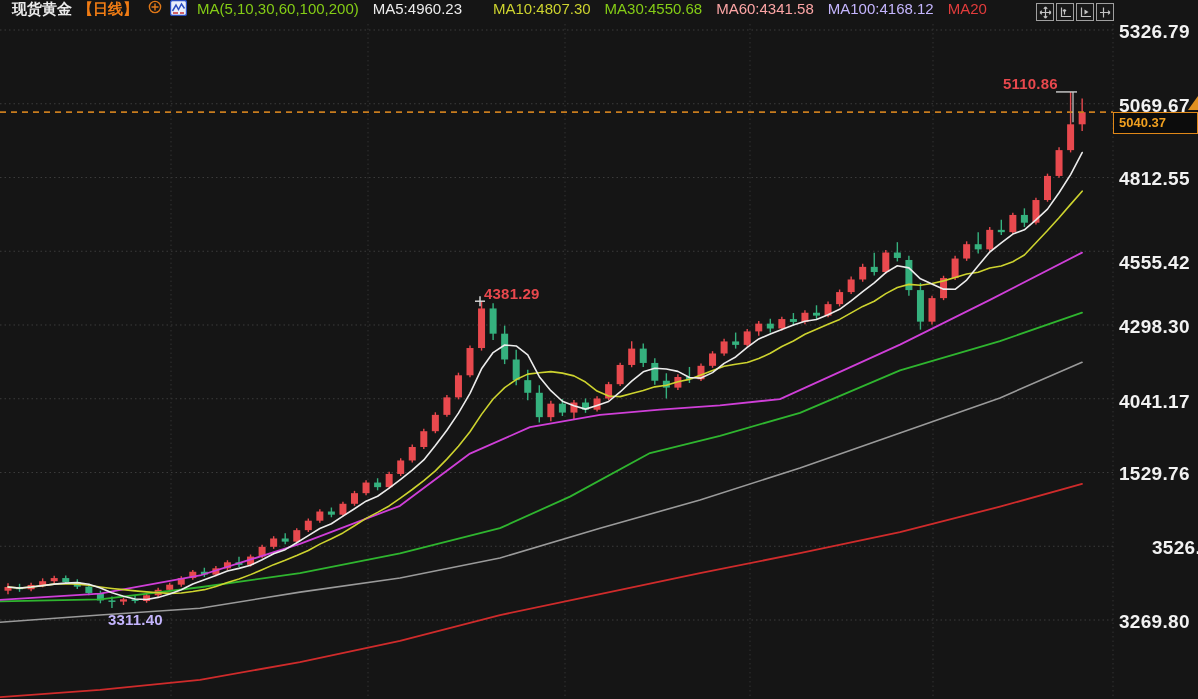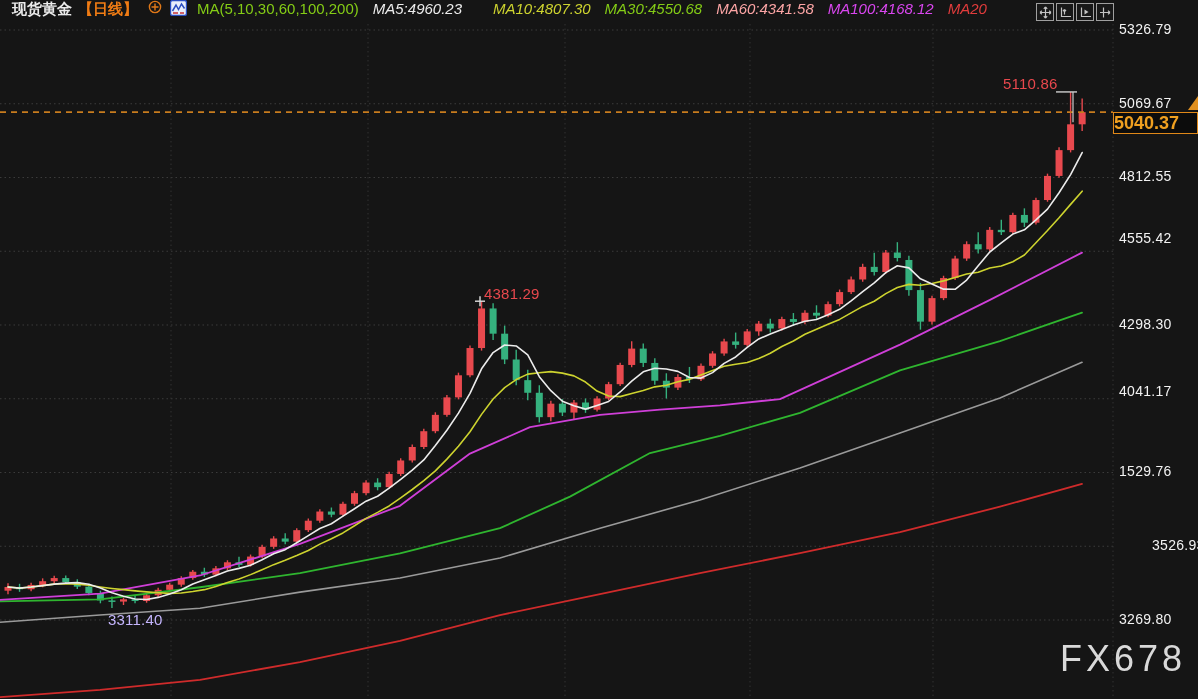--- a/index.html
+++ b/index.html
@@ -9,44 +9,44 @@
 
   
   .topbar { position:absolute; left:0; top:0; width:1198px; height:24px;
             display:flex; align-items:flex-start; gap:6px; padding-left:12px;
             font-size:15px; white-space:nowrap; z-index:5; }
   .sym { color:#eaeaea; font-weight:700; }
   .tf  { color:#f07c14; font-weight:700; }
   .target-ic { display:inline-flex; margin-left:4px; }
   .charttype-ic { display:inline-flex; margin-left:2px; margin-right:2px; }
   .ma-params { color:#84cc16; margin-left:2px; }
-  .legend { display:flex; gap:14px; margin-left:8px; font-weight:400;font-style:italic; }
+  .legend { display:flex; gap:14px; margin-left:8px; font-weight:400; }
   .legend span { font-size:15px; }
 
   .toolbar { position:absolute; right:84px; top:3px; display:flex; gap:2px; z-index:6; }
   .tool-btn { width:18px; height:18px; background:#181818; border:1px solid #9f9f9f;
               display:flex; align-items:center; justify-content:center; cursor:pointer; }
   .tool-btn svg { display:block; }
 
   
   #plot { position:absolute; left:0; top:0; z-index:1; }
 
   
   #y-axis { position:absolute; left:0; top:0; width:1198px; height:699px; z-index:2; pointer-events:none; }
-  .ytick { position:absolute; left:1119px; width:76px; color:#f2f2f2; font-size:14px;
-           font-weight:400; letter-spacing:0.3px; }
+  .ytick { position:absolute; left:1119px; width:76px; color:#f2f2f2; font-size:19px;
+           font-weight:700; letter-spacing:0.3px; }
 
   
   .price-tag { position:absolute; left:1113px; top:112px; width:85px; height:22px;
                border:1px solid #e08818; background:#0c0c0c; color:#f0a020;
-               font-size:18px; font-weight:700; line-height:20px; z-index:4; }
+               font-size:13px; font-weight:700; line-height:20px; padding-left:5px; z-index:4; }
 
   
   #annotations { position:absolute; left:0; top:0; width:1198px; height:699px; z-index:3; pointer-events:none; }
-  .anno { position:absolute; font-size:15px; font-weight:400; letter-spacing:0.2px; }
+  .anno { position:absolute; font-size:15px; font-weight:700; letter-spacing:0.2px; }
 
   
   .watermark { position:absolute; left:1060px; top:638px; font-size:36px; color:#d9d9d9;
                letter-spacing:4px; z-index:3; }
 </style>
 </head>
 <body>
 
 <div class="screen">
 
@@ -283,21 +283,21 @@
         <path d="M2.5 11 L6 5 L8.5 9.5 L11.5 4 L14.5 8.5" fill="none" stroke="#2a4ec0" stroke-width="1.5"></path>
         <path d="M3 13 H8 M10 13 H14" stroke="#cc3333" stroke-width="1.3"></path>
       </svg>
     </span>
     <span class="ma-params">MA(5,10,30,60,100,200)</span>
     <span class="legend" id="legend">
         <span style="color: rgb(236, 236, 236);">MA5:4960.23</span>
         <span style="color: rgb(205, 211, 47); margin-left: 17px;">MA10:4807.30</span>
         <span style="color: #84cc16;">MA30:4550.68</span>
         <span style="color: #fca5a5;">MA60:4341.58</span>
-        <span style="color: #d946ef;">MA100:4168.12</span>
+        <span style="color: #c4b5fd;">MA100:4168.12</span>
         <span style="color: rgb(226, 60, 60);">MA20</span>
       </span>
   </div>
 
   <div class="toolbar">
     <div class="tool-btn">
       <svg width="13" height="13" viewBox="0 0 13 13" fill="none" stroke="#c4c4c4" stroke-width="1.2">
         <path d="M6.5 1 V12 M1 6.5 H12"></path>
         <path d="M6.5 1 L4.8 2.8 M6.5 1 L8.2 2.8 M6.5 12 L4.8 10.2 M6.5 12 L8.2 10.2"></path>
         <path d="M1 6.5 L2.8 4.8 M1 6.5 L2.8 8.2 M12 6.5 L10.2 4.8 M12 6.5 L10.2 8.2"></path>
@@ -320,30 +320,29 @@
         <path d="M4.5 1.5 V11.5"></path>
         <path d="M1 6.5 H11 M11 6.5 L9 4.6 M11 6.5 L9 8.4"></path>
       </svg>
     </div>
   </div>
 
   <div id="y-axis">
       <div class="ytick" style="top: 21px;">5326.79</div>
       <div class="ytick" style="top: 94.7489px;">5069.67</div>
       <div class="ytick" style="top: 168.498px;">4812.55</div>
-      <div class="ytick" style="top: 230px;">4555.42</div>
+      <div class="ytick" style="top: 252px;">4555.42</div>
       <div class="ytick" style="top: 315.999px;">4298.30</div>
-      <div class="ytick" style="top: 383px;">4041.17</div>
+      <div class="ytick" style="top: 391px;">4041.17</div>
       <div class="ytick" style="top: 463.499px;">1529.76</div>
       <div class="ytick" style="top: 537.248px; margin-left: 33px;">3526.93</div>
       <div class="ytick" style="top: 611px;">3269.80</div>
     </div>
 
   <div class="price-tag">5040.37</div>
 
   <div id="annotations">
       <div class="anno" style="left: 1003px; top: 75px; color: rgb(232, 72, 77);">5110.86</div>
       <div class="anno" style="left: 484px; top: 285px; color: rgb(232, 72, 77);">4381.29</div>
       <div class="anno" style="left: 108px; top: 611px; color: #c4b5fd;">3311.40</div>
     </div>
 
-  <div class="watermark">FX678</div>
 </div>
 
 </body></html>

